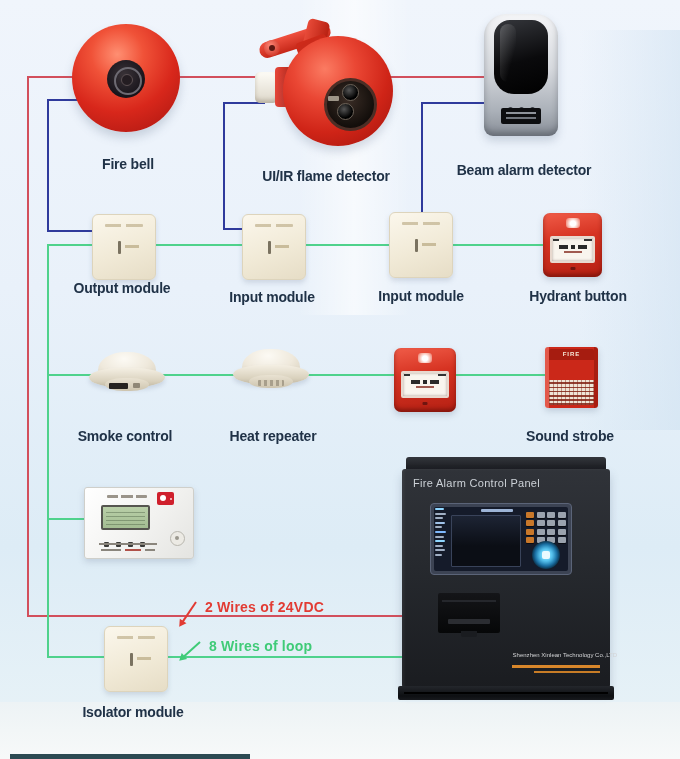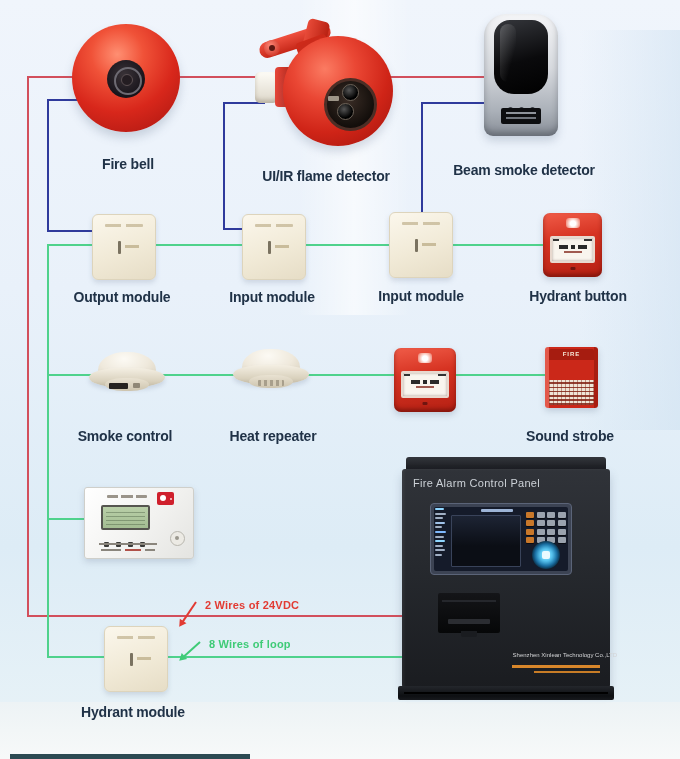--- a/index.html
+++ b/index.html
@@ -20,21 +20,21 @@
   .w-green{background:#4fd28c;}
 
   
   .arrow{position:absolute;width:2px;transform-origin:top center;}
   .arrow::after{content:"";position:absolute;left:50%;bottom:-6px;transform:translateX(-50%);
     width:0;height:0;border-left:4px solid transparent;border-right:4px solid transparent;}
   .arrow.red{background:#e23b33;}  .arrow.red::after{border-top:7px solid #e23b33;}
   .arrow.green{background:#3fcb77;}.arrow.green::after{border-top:7px solid #3fcb77;}
 
   
-  .wlabel{position:absolute;font-size:11px;font-weight:700;letter-spacing:.2px;white-space:nowrap;}
+  .wlabel{position:absolute;font-size:14px;font-weight:700;letter-spacing:.2px;white-space:nowrap;}
   .wlabel.red{color:#e23b33;}
   .wlabel.green{color:#3fcb77;}
 
   
   .dlabel{position:absolute;font-size:14px;font-weight:700;color:#203247;text-align:center;white-space:nowrap;letter-spacing:-.2px;}
 
   
   .bell{left:70px;top:22px;width:112px;height:114px;}
   .bell-body{position:absolute;left:2px;top:2px;width:108px;height:108px;border-radius:50%;
     background:radial-gradient(circle at 42% 28%,#ff8f72 0%,#f05238 26%,#d8271b 58%,#a61510 100%);
@@ -375,25 +375,25 @@
       <div class="p-notch"></div>
     </div>
     <div class="p-brand">Shenzhen Xinlean Technology Co.,LTD</div>
     <div class="p-bar1"></div>
     <div class="p-bar2"></div>
     <div class="p-base"></div>
   </div>
 
   <div class="dlabel" style="left:68px;top:156px;width:120px">Fire bell</div>
   <div class="dlabel" style="left:246px;top:168px;width:160px">UI/IR flame detector</div>
-  <div class="dlabel" style="left:444px;top:162px;width:160px">Beam smoke detector</div>
-  <div class="dlabel" style="left:62px;top:289px;width:120px">Output module</div>
+  <div class="dlabel" style="left:444px;top:162px;width:160px">Beam alarm detector</div>
+  <div class="dlabel" style="left:62px;top:280px;width:120px">Output module</div>
   <div class="dlabel" style="left:212px;top:289px;width:120px">Input module</div>
   <div class="dlabel" style="left:361px;top:288px;width:120px">Input module</div>
   <div class="dlabel" style="left:518px;top:288px;width:120px">Hydrant button</div>
   <div class="dlabel" style="left:65px;top:428px;width:120px">Smoke control</div>
   <div class="dlabel" style="left:213px;top:428px;width:120px">Heat repeater</div>
   <div class="dlabel" style="left:510px;top:428px;width:120px">Sound strobe</div>
-  <div class="dlabel" style="left:73px;top:704px;width:120px">Hydrant module</div>
+  <div class="dlabel" style="left:73px;top:704px;width:120px">Isolator module</div>
 
   <div class="abs botbar"></div>
 
 </div>
 
 </body></html>

